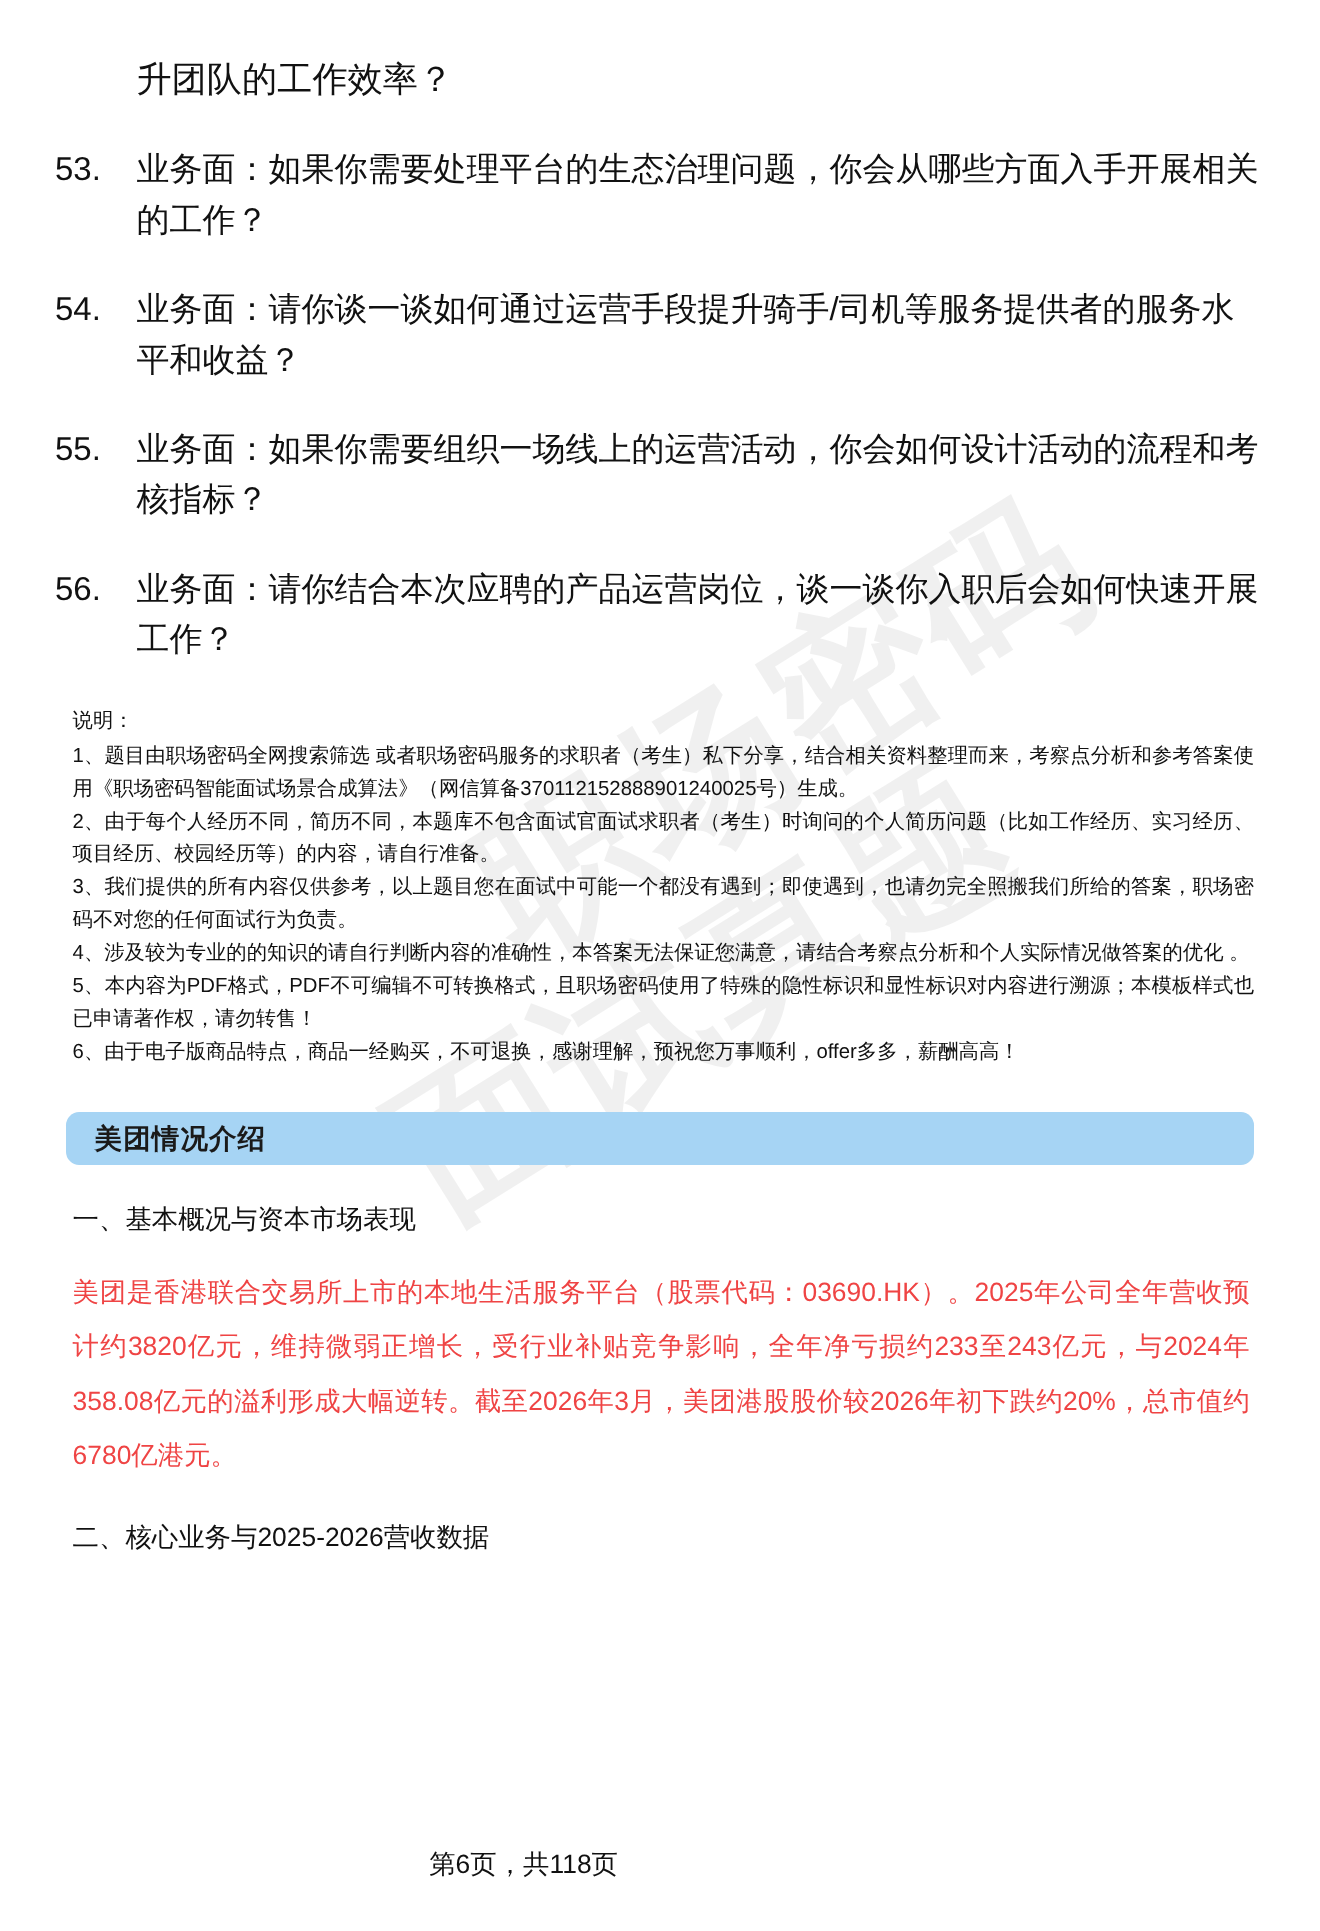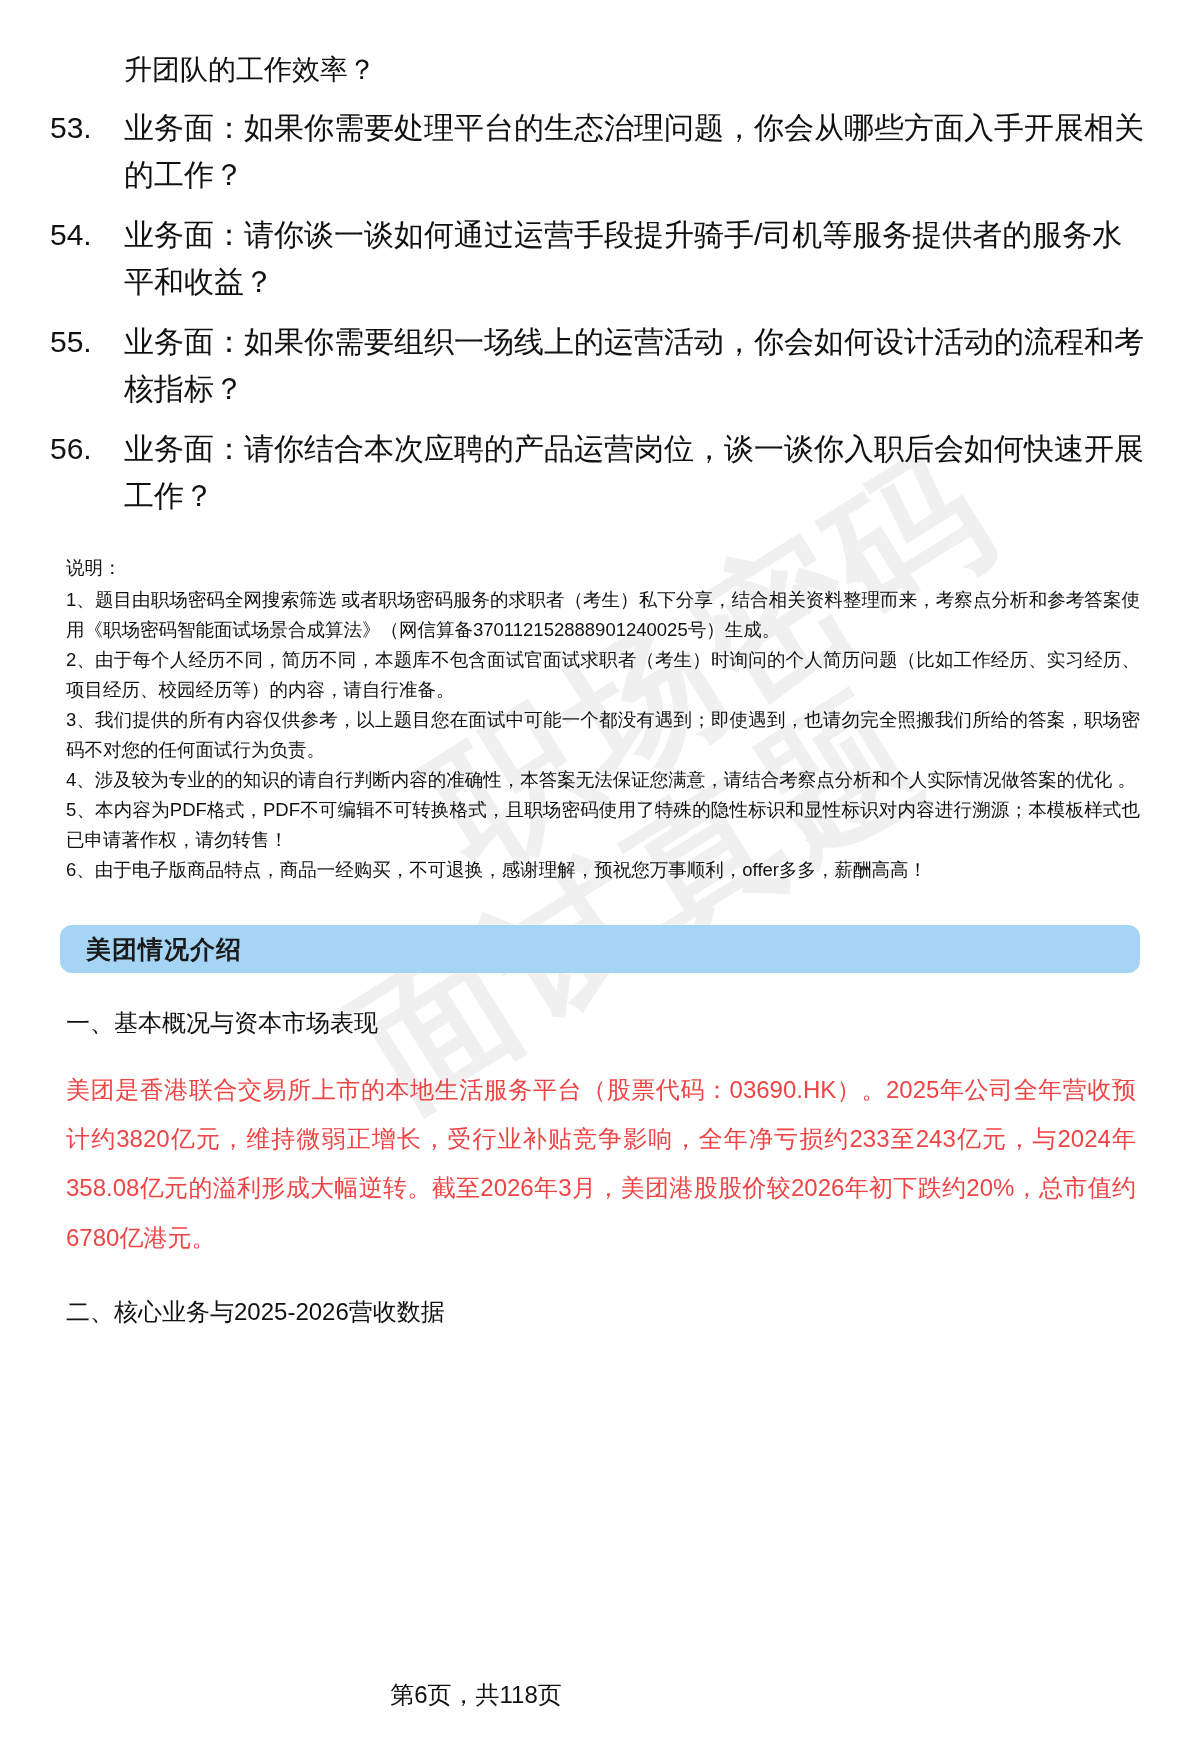--- a/index.html
+++ b/index.html
@@ -51,30 +51,30 @@
 
   
   #content {
     position: relative;
     z-index: 2;
     padding: 0 56px 0 46px;
   }
 
   
   .q-continued {
-    font-size: 28px;
+    font-size: 32px;
     line-height: 1.55;
     margin: 0;
     padding-top: 48px;
     padding-left: 78px;
     color: #111;
   }
   .q-item {
     display: flex;
-    margin-top: 14px;
+    margin-top: 34px;
     font-size: 30px;
     line-height: 1.55;
     color: #111;
   }
   .q-num {
     width: 78px;
     flex: 0 0 78px;
     text-align: left;
     padding-left: 4px;
     box-sizing: border-box;

